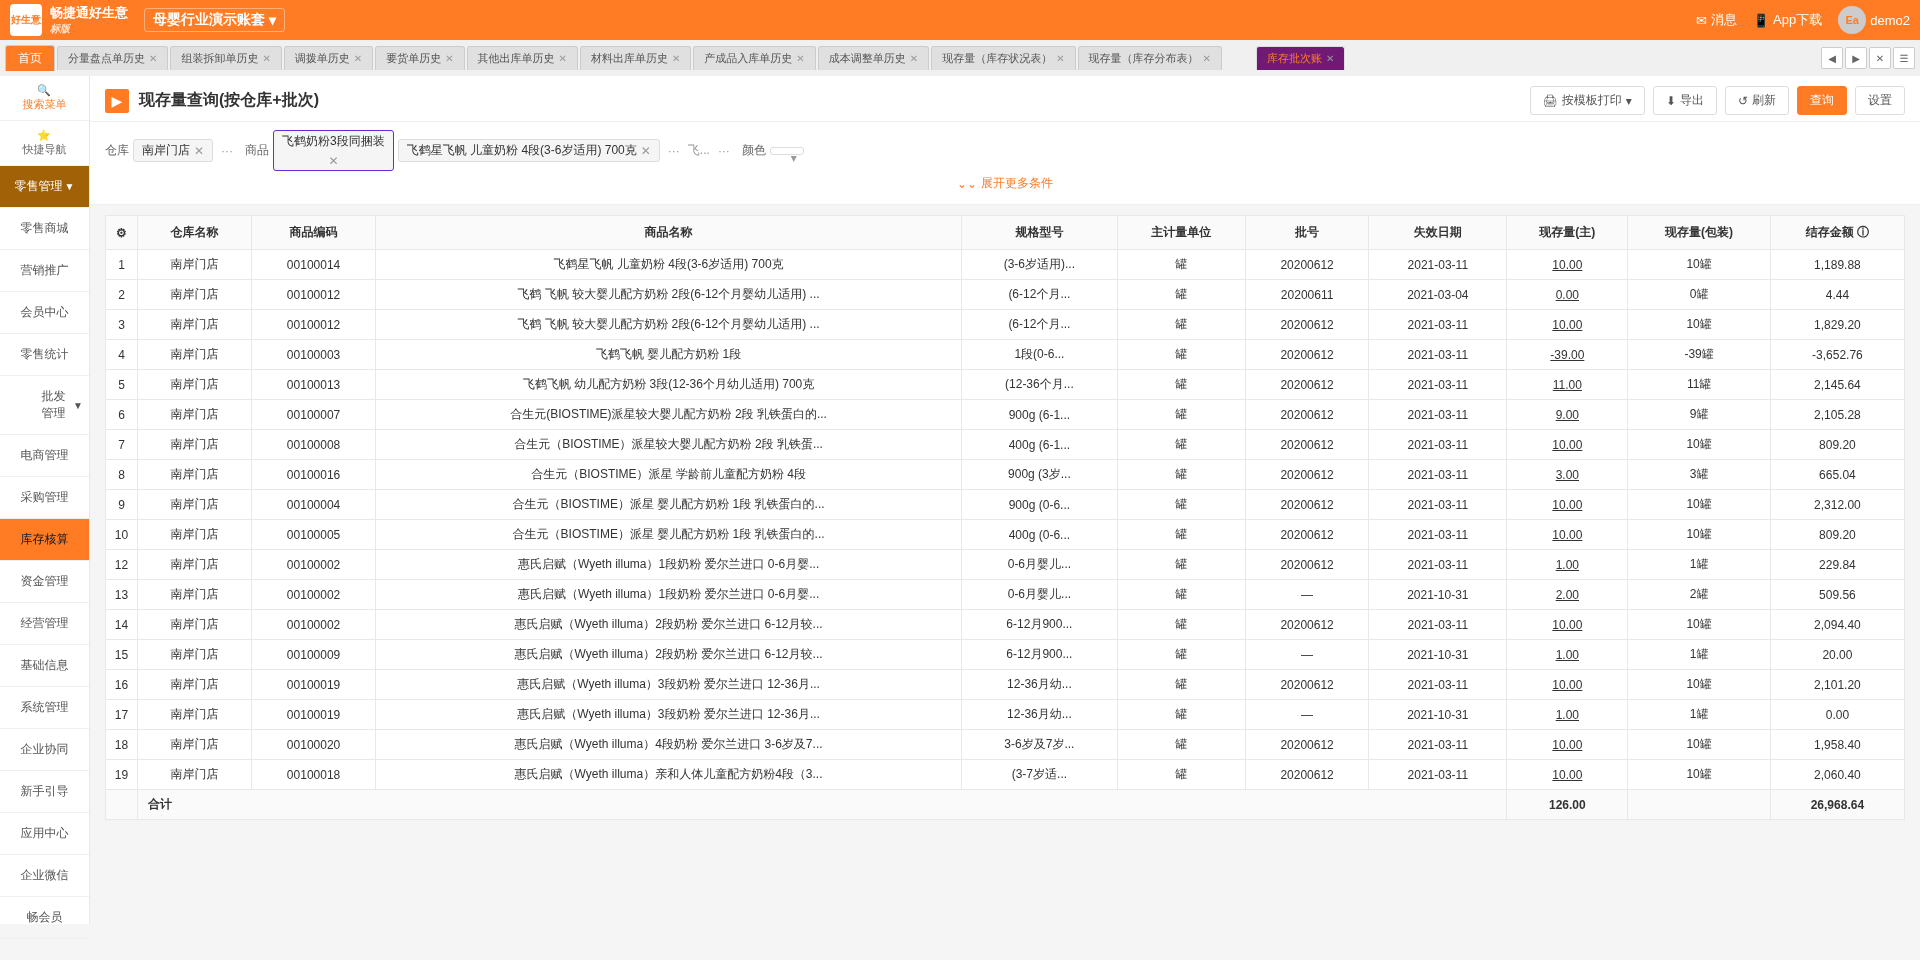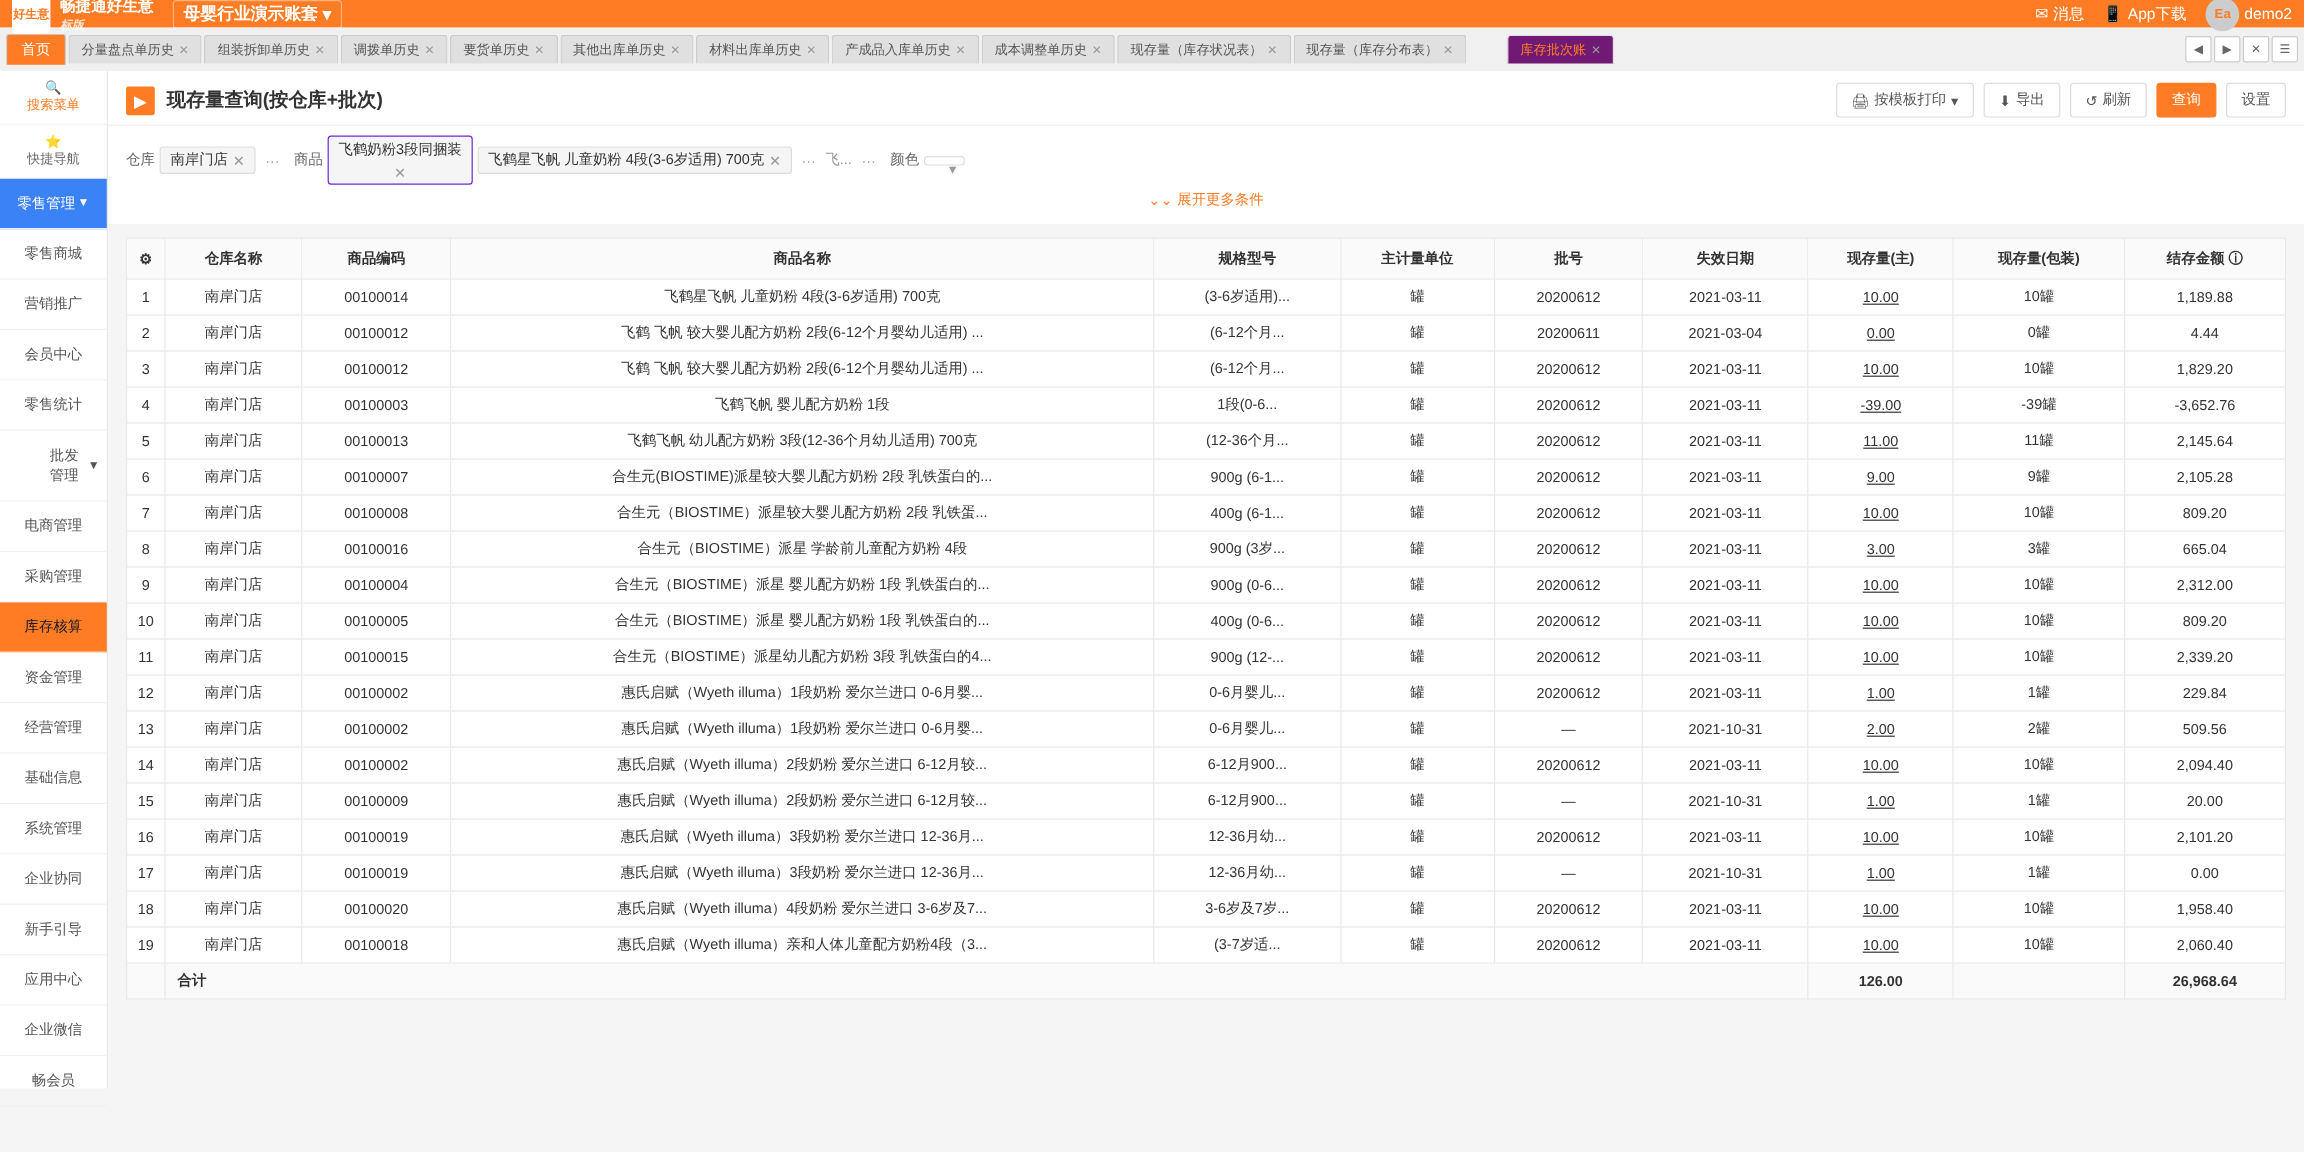--- a/index.html
+++ b/index.html
@@ -1,19 +1,19 @@
 <!DOCTYPE html>
 <html><head>
   <meta charset="utf-8">
   <style>
     * { box-sizing: border-box; margin: 0; padding: 0; }
     body { font-family: 'Microsoft YaHei', Arial, sans-serif; font-size: 12px; background: #f5f5f5; color: #333; width: 1920px; height: 960px; overflow: hidden; }
 
     
-    .top-bar { height: 23px; background: #ff7c24; display: flex; align-items: center; padding: 0 10px; justify-content: space-between; }
+    .top-bar { height: 40px; background: #ff7c24; display: flex; align-items: center; padding: 0 10px; justify-content: space-between; }
     .logo-area { display: flex; align-items: center; gap: 8px; color: #fff; font-size: 14px; font-weight: bold; }
     .logo-icon { width: 32px; height: 32px; background: #fff; border-radius: 4px; display: flex; align-items: center; justify-content: center; color: #ff7c24; font-size: 10px; font-weight: bold; }
     .top-right { display: flex; align-items: center; gap: 16px; color: #fff; font-size: 13px; }
     .top-right-item { display: flex; align-items: center; gap: 4px; cursor: pointer; }
     .avatar { width: 28px; height: 28px; border-radius: 50%; background: #ccc; overflow: hidden; display: flex; align-items: center; justify-content: center; }
 
     
     .tab-bar { height: 36px; background: #f0f0f0; display: flex; align-items: center; padding: 0 5px; gap: 2px; overflow: hidden; }
     .tab { display: flex; align-items: center; gap: 4px; padding: 4px 10px; background: #e0e0e0; border-radius: 3px 3px 0 0; cursor: pointer; color: #555; font-size: 11px; white-space: nowrap; border: 1px solid #ccc; border-bottom: none; }
     .tab.active { background: #701a75; color: #ff7c24; border-color: #ddd; margin-left: 32px; }
@@ -148,21 +148,21 @@
 
   <div class="sidebar">
     <div class="sidebar-search">
       <div>🔍</div>
       <div>搜索菜单</div>
     </div>
     <div class="sidebar-nav">
       <div>⭐</div>
       <div>快捷导航</div>
     </div>
-    <div class="sidebar-item" style="background:#3b82f6;color:#fff;display:flex;align-items:center;justify-content:center;gap:2px;">
+    <div class="sidebar-item" style="background:#a16207;color:#fff;display:flex;align-items:center;justify-content:center;gap:2px;">
       <span>零售管理</span>
       <span style="font-size:10px;">▼</span>
     </div>
     <div class="sidebar-item">
       <div>零售商城</div>
     </div>
     <div class="sidebar-item">
       <div>营销推广</div>
     </div>
     <div class="sidebar-item">
@@ -425,33 +425,20 @@
     <td class="td-left">合生元（BIOSTIME）派星 婴儿配方奶粉 1段 乳铁蛋白的...</td>
     <td>400g (0-6...</td>
     <td>罐</td>
     <td>20200612</td>
     <td>2021-03-11</td>
     <td class="blue-link">10.00</td>
     <td class="">10罐</td>
     <td class="">809.20</td>
   </tr>
             <tr>
-    <td>11</td>
-    <td>南岸门店</td>
-    <td>00100015</td>
-    <td class="td-left">合生元（BIOSTIME）派星幼儿配方奶粉 3段 乳铁蛋白的4...</td>
-    <td>900g (12-...</td>
-    <td>罐</td>
-    <td>20200612</td>
-    <td>2021-03-11</td>
-    <td class="blue-link">10.00</td>
-    <td class="">10罐</td>
-    <td class="">2,339.20</td>
-  </tr>
-            <tr>
     <td>12</td>
     <td>南岸门店</td>
     <td>00100002</td>
     <td class="td-left">惠氏启赋（Wyeth illuma）1段奶粉 爱尔兰进口 0-6月婴...</td>
     <td>0-6月婴儿...</td>
     <td>罐</td>
     <td>20200612</td>
     <td>2021-03-11</td>
     <td class="blue-link">1.00</td>
     <td class="">1罐</td>

